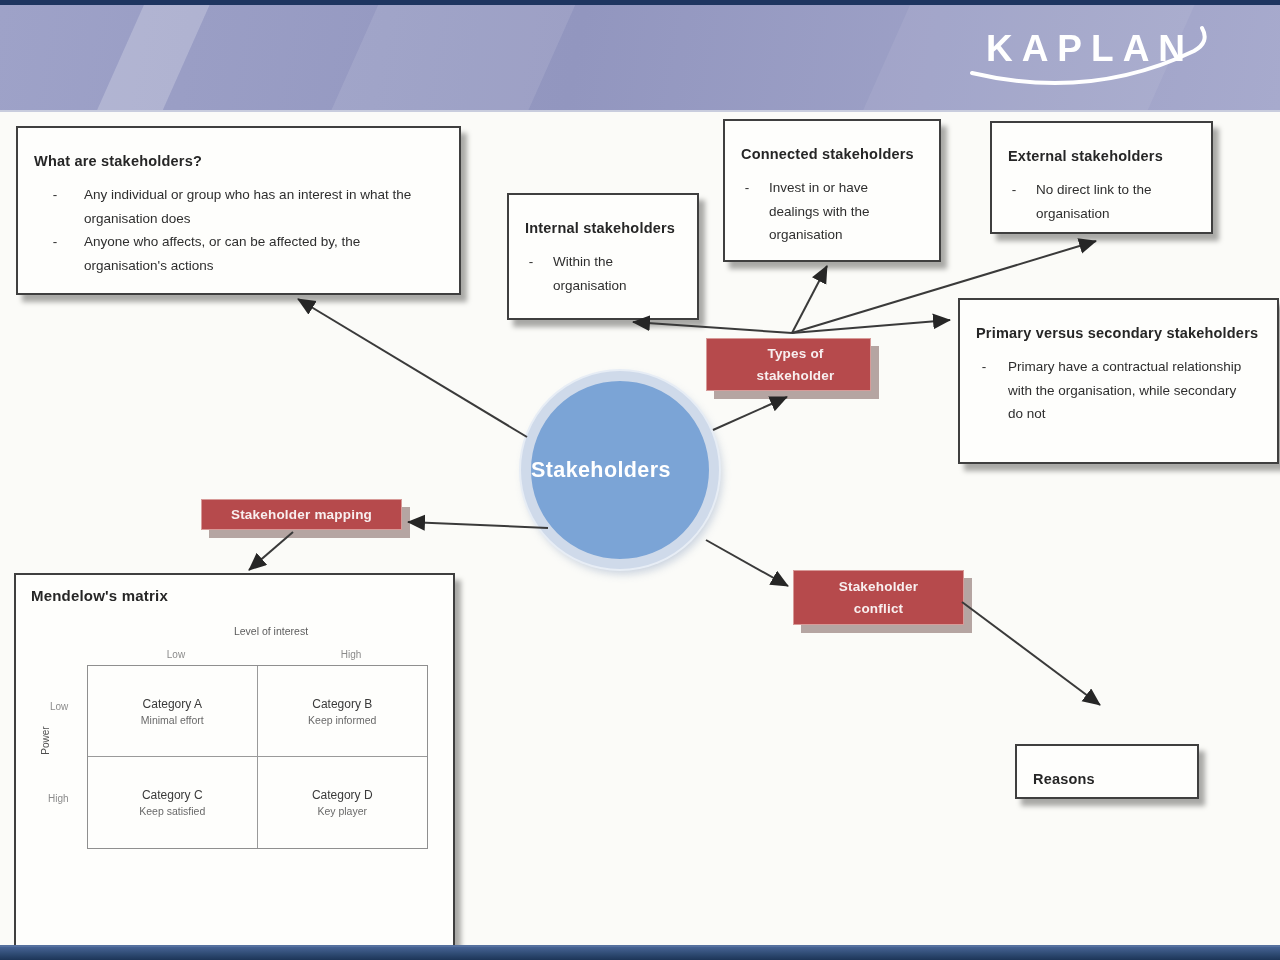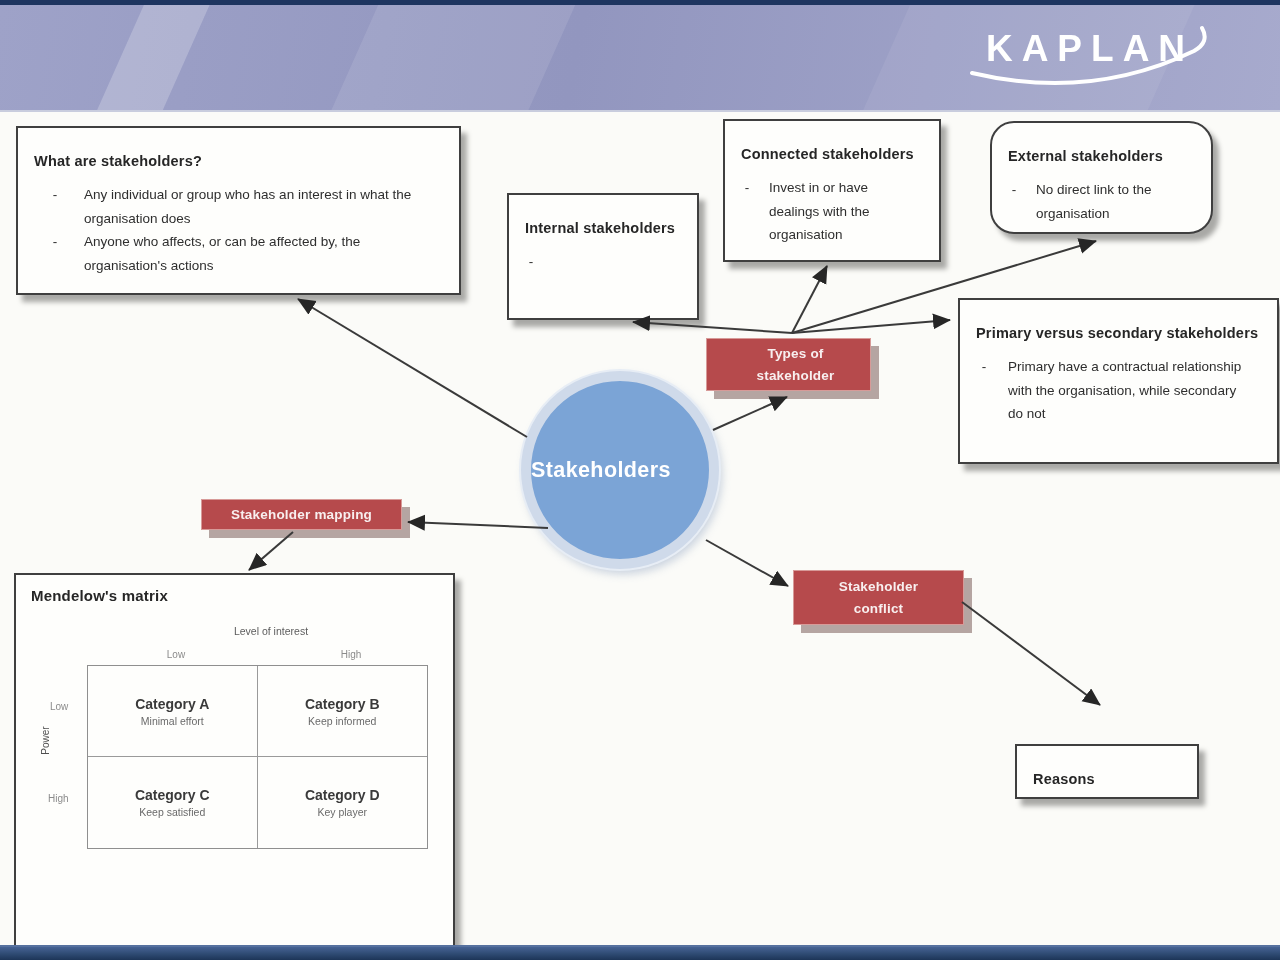--- a/index.html
+++ b/index.html
@@ -67,21 +67,21 @@
   .m-ylow{position:absolute;left:34px;top:126px;font-size:10px;color:#8b8b8b;}
   .m-yhigh{position:absolute;left:32px;top:218px;font-size:10px;color:#8b8b8b;}
   .m-table{
     position:absolute;left:71px;top:90px;width:339px;height:182px;
     border:1px solid #8f8f8f;display:grid;grid-template-columns:1fr 1fr;grid-template-rows:1fr 1fr;
   }
   .m-cell{border-right:1px solid #9a9a9a;border-bottom:1px solid #9a9a9a;
     display:flex;flex-direction:column;align-items:center;justify-content:center;gap:3px;}
   .m-cell:nth-child(2n){border-right:none;}
   .m-cell:nth-child(3),.m-cell:nth-child(4){border-bottom:none;}
-  .m-name{font-size:14px;font-weight:bold;color:#3a3a3a;}
+  .m-name{font-size:12px;font-weight:normal;color:#3a3a3a;}
   .m-action{font-size:10.5px;color:#6a6a6a;}
   
   .b-what .bullet .dash{flex-basis:58px;}
   .b-what .bullets{padding-left:8px;width:400px;}
   .b-small .bullet .dash{flex-basis:44px;}
   .b-small .bullets{padding-right:24px;}
   .b-primary .bullet .dash{flex-basis:48px;}
   .b-primary .bullets{padding-right:30px;}
 </style>
 </head>
@@ -144,35 +144,36 @@
       <span>Anyone who affects, or can be affected by, the organisation's actions</span>
     </div>
   </div>
 </div>
 
 <div class="wbox b-small" style="left:507px;top:193px;width:192px;height:127px;">
   <div class="title">Internal stakeholders</div>
   <div class="bullets">
     <div class="bullet">
       <span class="dash">-</span>
+      <span>Within the organisation</span>
     </div>
   </div>
 </div>
 
 <div class="wbox b-small" style="left:723px;top:119px;width:218px;height:143px;">
   <div class="title">Connected stakeholders</div>
   <div class="bullets">
     <div class="bullet">
       <span class="dash">-</span>
       <span>Invest in or have dealings with the organisation</span>
     </div>
   </div>
 </div>
 
-<div class="wbox b-small" style="left:990px;top:121px;width:223px;height:113px;border-radius:24px;">
+<div class="wbox b-small" style="left:990px;top:121px;width:223px;height:113px;">
   <div class="title">External stakeholders</div>
   <div class="bullets">
     <div class="bullet">
       <span class="dash">-</span>
       <span>No direct link to the organisation</span>
     </div>
   </div>
 </div>
 
 <div class="wbox b-primary" style="left:958px;top:298px;width:321px;height:166px;">

